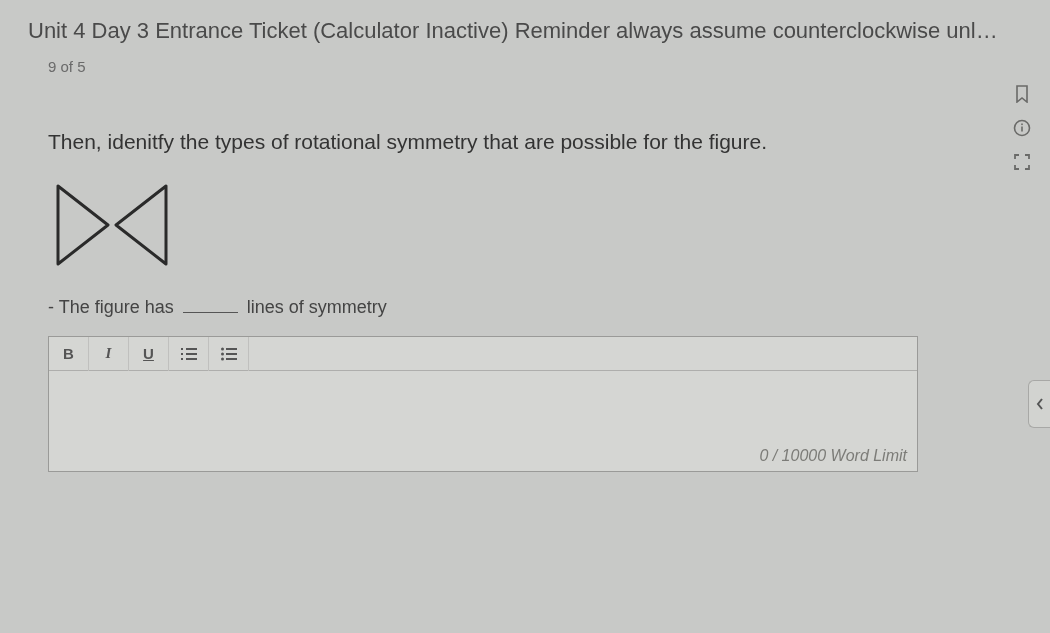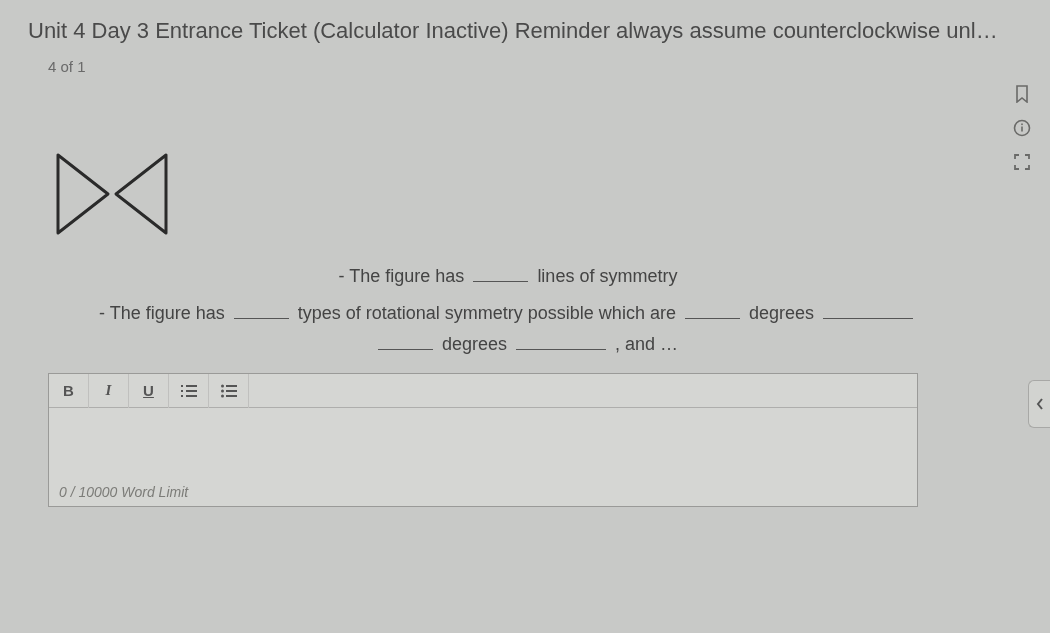--- a/index.html
+++ b/index.html
@@ -48,21 +48,20 @@
   .stems-head {
     font-size: 18px;
     color: #444;
     margin-bottom: 12px;
   }
   .stem {
     font-size: 18px;
     color: #444;
     line-height: 1.7;
     margin-bottom: 6px;
-    text-align: center;
   }
   .blank {
     display: inline-block;
     border-bottom: 1.5px solid #555;
     width: 55px;
     height: 1.05em;
     vertical-align: baseline;
     margin: 0 4px;
   }
   .blank.long { width: 90px; }
@@ -93,21 +92,22 @@
   }
   .tbtn.italic { font-style: italic; font-weight: 700; font-family: Georgia, serif; }
   .tbtn.under { text-decoration: underline; }
   .tbtn svg { display: block; }
   .ed-body {
     min-height: 72px;
     padding: 8px;
     outline: none;
   }
   .ed-foot {
-    font-size: 14px;
+    text-align: right;
+    font-size: 16px;
     color: #7c7c78;
     padding: 4px 10px 6px;
     font-style: italic;
   }
   .side-icons {
     position: absolute;
     top: 82px;
     right: 16px;
     display: flex;
     flex-direction: column;
@@ -138,54 +138,42 @@
     justify-content: center;
     color: #555;
     cursor: pointer;
   }
 </style>
 </head>
 <body>
 
 <div class="page">
   <div class="doc-title">Unit 4 Day 3 Entrance Ticket (Calculator Inactive) Reminder always assume counterclockwise unle…</div>
-  <div class="counter">4 of 1</div>
+  <div class="counter">9 of 5</div>
 
   <div class="content">
     <div class="prompt">
       <br>
+      <span>Then, idenitfy the types of rotational symmetry that are possible for the figure.</span>
     </div>
 
     <div class="figure">
       <svg width="120" height="90" viewBox="0 0 120 90">
         <polygon points="6,6 6,84 56,45" fill="none" stroke="#2a2a2a" stroke-width="3" stroke-linejoin="round"></polygon>
         <polygon points="114,6 114,84 64,45" fill="none" stroke="#2a2a2a" stroke-width="3" stroke-linejoin="round"></polygon>
       </svg>
     </div>
 
 
     <div class="stem">
       <span>- The figure has</span>
       <span class="blank"></span>
       <span>lines of symmetry</span>
     </div>
 
-    <div class="stem">
-      <span>- The figure has</span>
-      <span class="blank"></span>
-      <span>types of rotational symmetry possible which are</span>
-      <span class="blank"></span>
-      <span>degrees</span>
-      <span class="blank long"></span>
-      <br>
-      <span class="blank" style="margin-left:40px"></span>
-      <span>degrees</span>
-      <span class="blank long"></span>
-      <span>, and …</span>
-    </div>
 
     <div class="editor">
       <div class="toolbar">
         <div class="tbtn">B</div>
         <div class="tbtn italic">I</div>
         <div class="tbtn under">U</div>
         <div class="tbtn">
           <svg width="16" height="14" viewBox="0 0 16 14">
             <rect x="0" y="1" width="2" height="2" fill="#555"></rect>
               <rect x="5" y="1" width="11" height="2" fill="#555"></rect>

